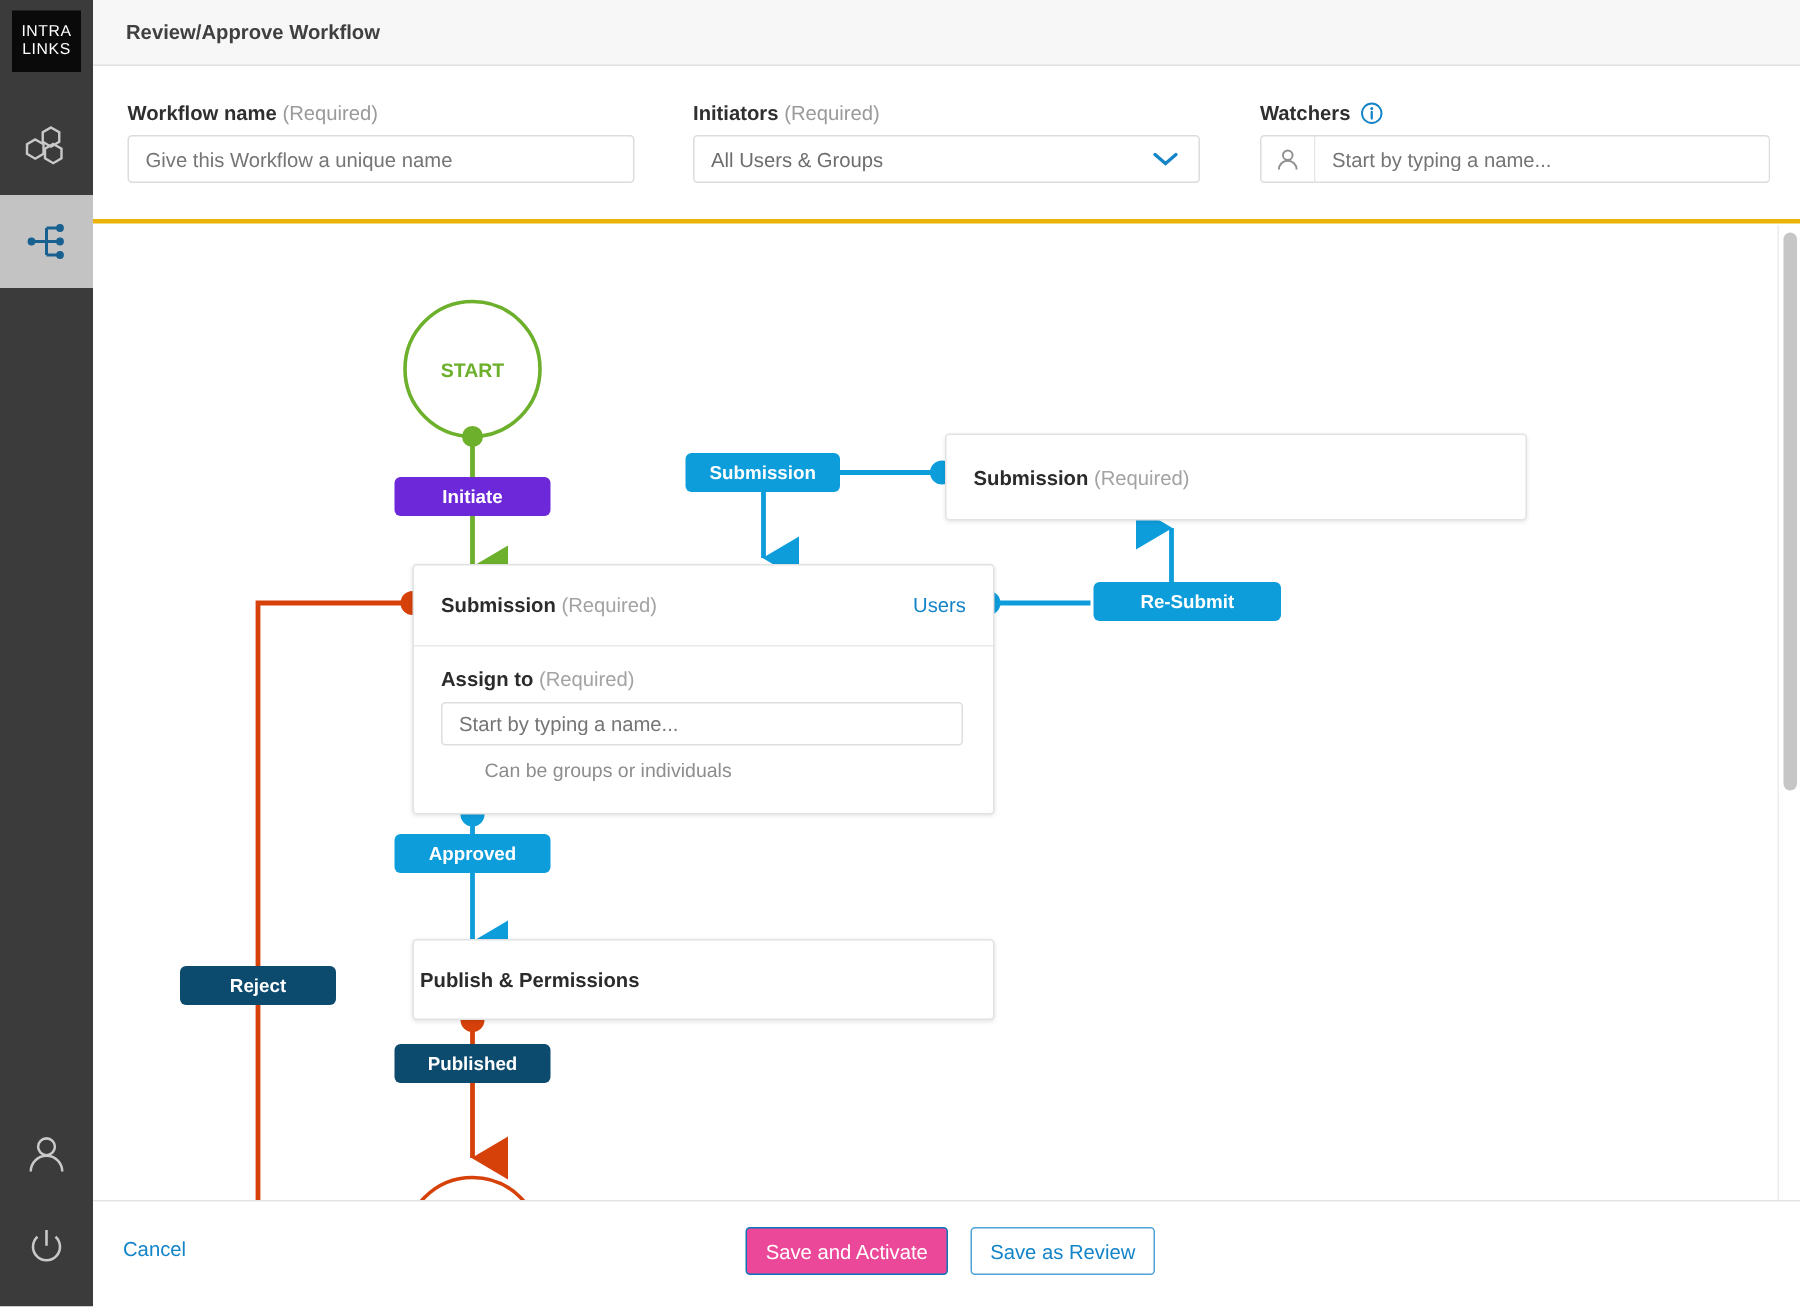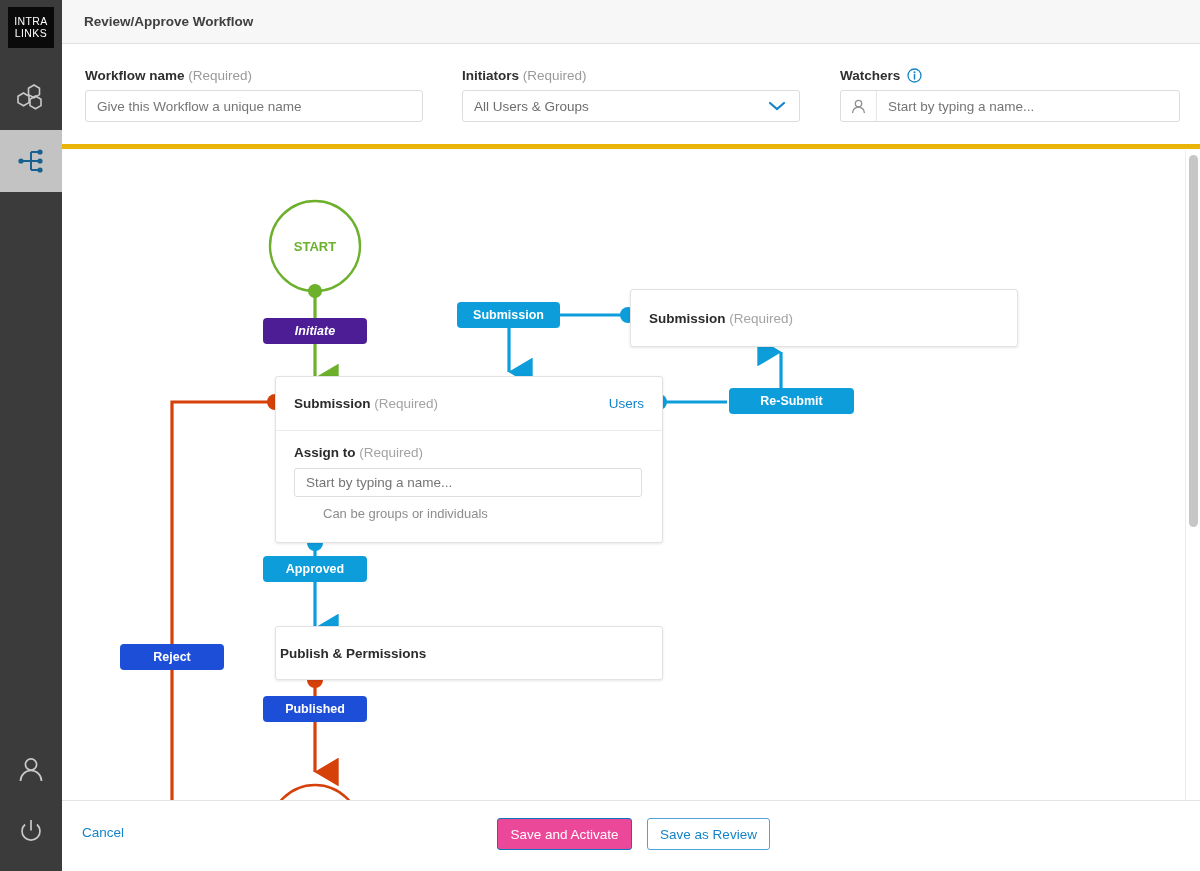--- a/index.html
+++ b/index.html
@@ -50,21 +50,21 @@
   #header .title {
     margin-left: 22px;
     font-size: 13.5px; font-weight: bold; color: #404040;
   }
 
   
   #formrow {
     position: absolute; left: 62px; top: 49px;
     width: 1138px; height: 100px;
     background: #ffffff;
-    border-bottom: 5px solid #eab308;
+    border-bottom: 3px solid #eab308;
   }
   .field { position: absolute; top: 19px; }
   .field-label { font-size: 13.5px; color: #2f2f2f; margin-bottom: 7px; white-space: nowrap; }
   .field-label .req { color: #9a9a9a; font-weight: normal; }
   .field-label .nm { font-weight: bold; }
   .inp {
     height: 32px; border: 1px solid #dcdcdc; border-radius: 3px;
     background: #fff; display: flex; align-items: center;
     font-size: 13.5px; color: #b6b6b6; padding: 0 11px;
   }
@@ -128,23 +128,23 @@
   #node-pub    { left: 213px; top: 476px; width: 388px; height: 54px;
                  display: flex; align-items: center; padding-left: 4px; }
 
   
   .pill {
     position: absolute; height: 26px; border-radius: 4px;
     color: #ffffff; font-size: 12.5px; font-weight: bold;
     display: flex; align-items: center; justify-content: center;
     white-space: nowrap; padding: 0 14px;
   }
-  .pill.green  { background: #4c1d95; font-style: italic; }
+  .pill.green  { background: #6d28d9; }
   .pill.blue   { background: #0d9ddb; }
-  .pill.orange { background: #1d4ed8; }
+  .pill.orange { background: #0c4a6e; }
 
   #pill-initiate { left: 201px; top: 168px;  width: 104px; }
   #pill-submission { left: 395px; top: 152px; width: 103px; }
   #pill-resubmit { left: 667px; top: 238px;  width: 125px; text-align: right; }
   #pill-approved { left: 201px; top: 406px;  width: 104px; }
   #pill-reject   { left: 58px;  top: 494px;  width: 104px; }
   #pill-published{ left: 201px; top: 546px;  width: 104px; }
 
   
   #scrolltrack {

